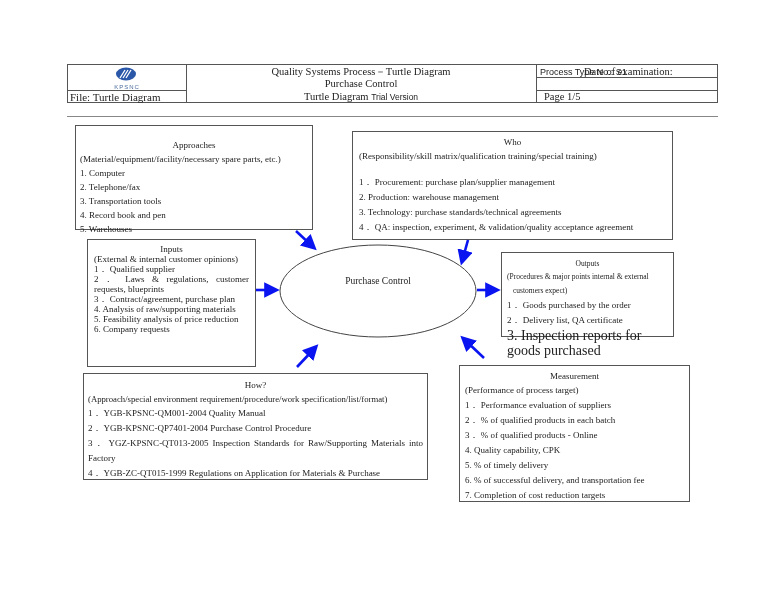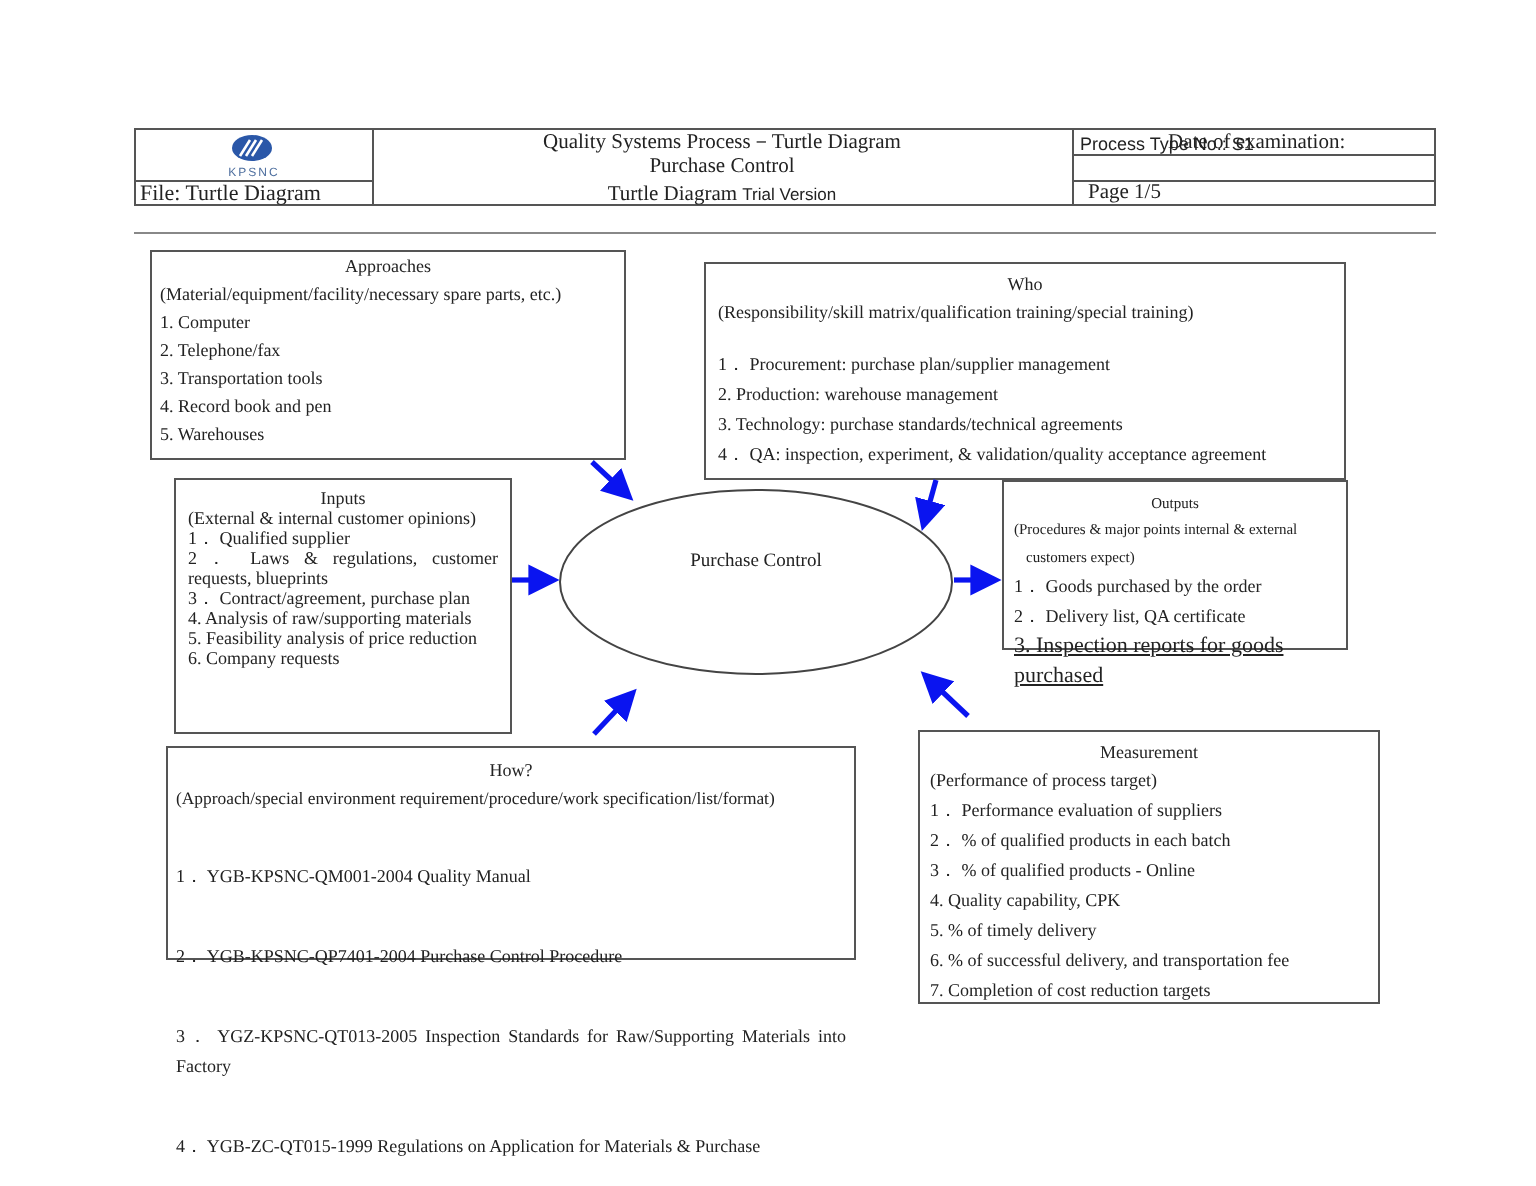--- a/index.html
+++ b/index.html
@@ -19,21 +19,21 @@
                font-size:6px; letter-spacing:1px; color:#4d6e9e; text-align:center; }
   .sans { font-family:"Liberation Sans", sans-serif; }
   .box { position:absolute; border:1px solid #555; box-sizing:border-box;
          background:#fff; font-size:9px; line-height:14px; padding:3px 4px; }
   .box .title { text-align:center; }
   .inputs { font-size:9px; line-height:10px; text-align:justify; padding:4px 6px; }
   .inputs .title { text-align:center; }
   .outputs .sub { font-size:7.5px; line-height:14px; }
   .outputs .item { font-size:9px; line-height:15px; }
   .who .item, .measure .item, .how .item { line-height:15px; }
-  .how .item { text-align:justify;margin-top:25px; }
+  .how .item { text-align:justify; }
   svg.overlay { position:absolute; left:0; top:0; }
 </style>
 </head>
 <body>
 
 <div class="hdr">
   <div class="cell logo-cell">
     <svg class="logo-mark" viewBox="0 0 22 14" width="22" height="14">
       <ellipse cx="11" cy="7" rx="10" ry="6.5" fill="#2a57a8"></ellipse>
       <path d="M5 11 L10 3 M8 11 L13 3 M11 11 L16 3" stroke="#fff" stroke-width="1.3" fill="none"></path>
@@ -55,21 +55,21 @@
     <span class="sans" style="font-size:8.5px;text-align:right;">Trial Version</span>
   </div>
 
   <div class="cell sans" style="left:472px; top:1px; font-size:9px;">Process Type No.: S1</div>
   <div class="cell" style="left:472px; top:1px;margin-left:44px;">Date of examination:</div>
   <div class="cell" style="left:476px; top:26px;">Page 1/5</div>
 </div>
 
 <div class="abs" style="left:67px; top:116px; width:651px; height:1px; background:#888;"></div>
 
-<div class="box approaches" style="left:75px; top:125px; width:238px; height:105px; padding:0 4px;">
+<div class="box approaches" style="left:75px; top:125px; width:238px; height:105px; padding:12px 4px;">
   <div class="title">Approaches</div>
   <div>(Material/equipment/facility/necessary spare parts, etc.)</div>
   <div class="item">1. Computer</div>
   <div class="item">2. Telephone/fax</div>
   <div class="item">3. Transportation tools</div>
   <div class="item">4. Record book and pen</div>
   <div class="item">5. Warehouses</div>
 </div>
 
 <div class="box who" style="left:352px; top:131px; width:321px; height:109px; padding:3px 6px;">
@@ -86,27 +86,27 @@
   <div class="title">Inputs</div>
   <div>(External &amp; internal customer opinions)</div>
   <div class="item">1． Qualified supplier</div>
   <div class="item">2． Laws &amp; regulations, customer requests, blueprints</div>
   <div class="item">3． Contract/agreement, purchase plan</div>
   <div class="item">4. Analysis of raw/supporting materials</div>
   <div class="item">5. Feasibility analysis of price reduction</div>
   <div class="item">6. Company requests</div>
 </div>
 
-<div class="box outputs" style="left:501px; top:240px; width:173px; height:85px; padding:4px 5px;">
+<div class="box outputs" style="left:501px; top:252px; width:173px; height:85px; padding:4px 5px;">
   <div class="title" style="font-size:7.5px; line-height:13px;">Outputs</div>
   <div class="sub">(Procedures &amp; major points internal &amp; external</div>
   <div class="sub" style="padding-left:6px;">customers expect)</div>
   <div class="item">1． Goods purchased by the order</div>
   <div class="item">2． Delivery list, QA certificate</div>
-  <div class="item" style="font-size:11px;text-decoration:underline;">3. Inspection reports for goods purchased</div>
+  <div class="item" style="font-size:14px;">3. Inspection reports for goods purchased</div>
 </div>
 
 <div class="box how" style="left:83px; top:373px; width:345px; height:107px; padding:4px 4px;">
   <div class="title">How?</div>
   <div style="font-size:8.7px;">(Approach/special environment requirement/procedure/work specification/list/format)</div>
   <div class="item">1． YGB-KPSNC-QM001-2004 Quality Manual</div>
   <div class="item">2． YGB-KPSNC-QP7401-2004 Purchase Control Procedure</div>
   <div class="item">3． YGZ-KPSNC-QT013-2005 Inspection Standards for Raw/Supporting Materials into Factory</div>
   <div class="item">4． YGB-ZC-QT015-1999 Regulations on Application for Materials &amp; Purchase</div>
 </div>

